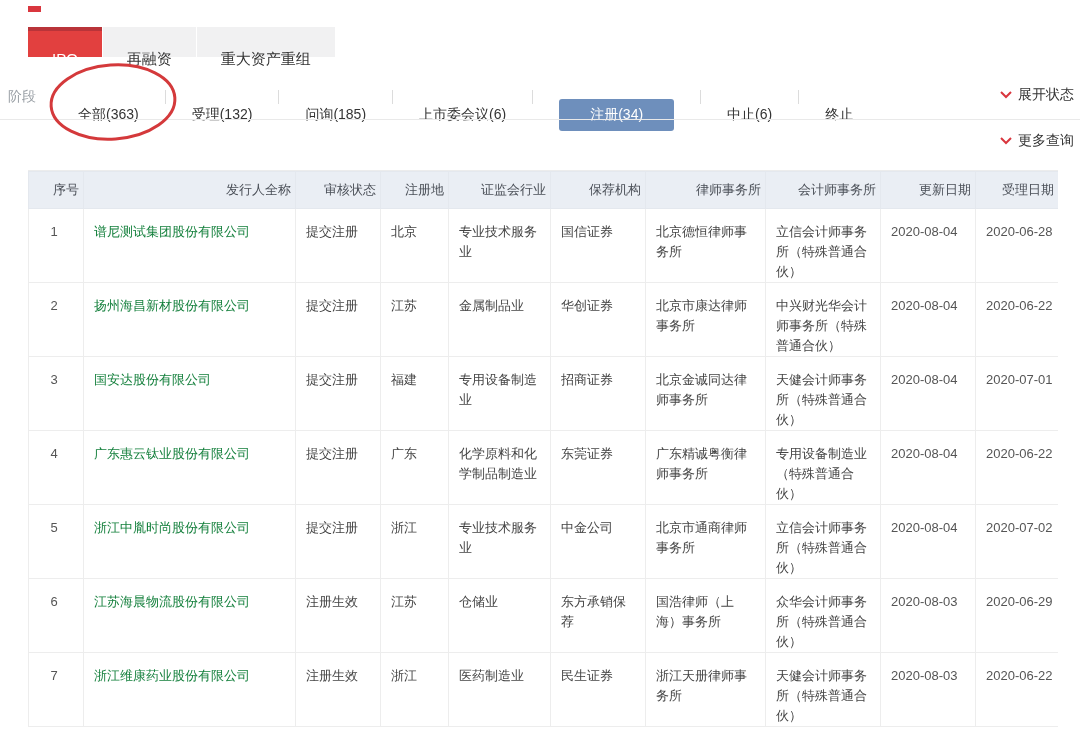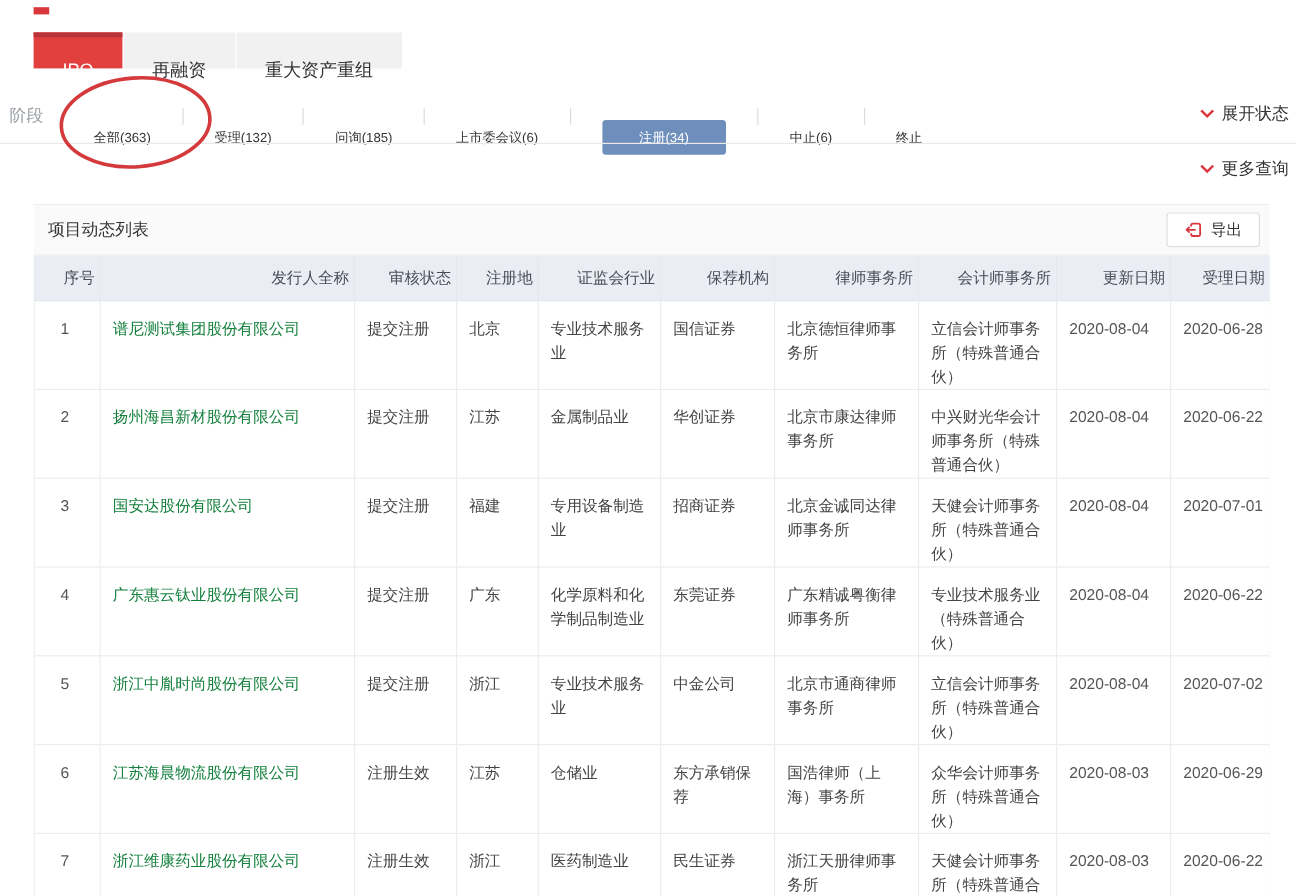--- a/index.html
+++ b/index.html
@@ -17,21 +17,21 @@
     height:24px;box-sizing:border-box;border-top:4px solid transparent;
     line-height:29px;padding:13px 24px;margin-right:1px;
     background:#f1f1f2;color:#333;font-size:15px;cursor:pointer;white-space:nowrap;
   }
   .tab.active{background:#e2403f;border-top-color:#b93439;color:#fff;}
 
   
   .filter-row{position:absolute;left:0;top:78px;width:1080px;height:38px;display:flex;align-items:center;}
   .stage-label{color:#9aa0a6;font-size:14px;margin-left:8px;margin-right:42px;flex:none;font-family:Liberation Mono, monospace;}
   .filter-options{display:flex;align-items:center;flex:none;}
-  .opt{font-size:11px;color:#333;cursor:pointer;white-space:nowrap;position:relative;margin-top:35px;}
+  .opt{font-size:14px;color:#333;cursor:pointer;white-space:nowrap;position:relative;margin-top:35px;}
   .opt.selected{background:#6e8fbc;color:#fff;padding:7px 31px;border-radius:3px;}
   .opt-div{width:1px;height:14px;background:#dcdcdc;margin:0 26px;flex:none;}
 
   .toggle{position:absolute;right:6px;display:flex;align-items:center;gap:6px;
     font-size:14px;color:#333;cursor:pointer;white-space:nowrap;}
   .toggle.expand{top:86px;}
   .toggle.more{top:132px;}
   .chev{display:inline-flex;align-items:center;}
 
   .h-divider{position:absolute;left:0;top:119px;width:1080px;height:1px;background:#e9e9e9;}
@@ -103,33 +103,20 @@
 <div class="toggle more">
   <span class="chev">
     <svg width="12" height="8" viewBox="0 0 12 8">
         <polyline points="1,1 6,6 11,1" fill="none" stroke="#d9363e" stroke-width="2"></polyline>
       </svg>
   </span>
   <span>更多查询</span>
 </div>
 
 <div class="panel">
-  <div class="panel-header">
-    <span class="panel-title">项目动态列表</span>
-    <button class="export-btn">
-      <span style="display:inline-flex;">
-        <svg width="15" height="15" viewBox="0 0 16 16">
-          <path d="M6 5 V4 a1.5 1.5 0 0 1 1.5-1.5 h5 a1.5 1.5 0 0 1 1.5 1.5 v8 a1.5 1.5 0 0 1 -1.5 1.5 h-5 A1.5 1.5 0 0 1 6 12 v-1" fill="none" stroke="#d9363e" stroke-width="1.6"></path>
-          <line x1="10" y1="8" x2="2" y2="8" stroke="#d9363e" stroke-width="1.6"></line>
-          <polyline points="4.6,5.4 2,8 4.6,10.6" fill="none" stroke="#d9363e" stroke-width="1.6"></polyline>
-        </svg>
-      </span>
-      <span>导出</span>
-    </button>
-  </div>
   <table>
     <colgroup>
       <col style="width:55px">
         <col style="width:212px">
         <col style="width:85px">
         <col style="width:68px">
         <col style="width:102px">
       <col style="width:95px">
         <col style="width:120px">
         <col style="width:115px">
@@ -188,21 +175,21 @@
           <td class="c-date">2020-07-01</td>
         </tr>
         <tr>
           <td class="c-idx">4</td>
           <td><span class="link">广东惠云钛业股份有限公司</span></td>
           <td>提交注册</td>
           <td>广东</td>
           <td>化学原料和化学制品制造业</td>
           <td>东莞证券</td>
           <td>广东精诚粤衡律师事务所</td>
-          <td>专业技术服务业（特殊普通合伙）</td>
+          <td>专用设备制造业（特殊普通合伙）</td>
           <td class="c-date">2020-08-04</td>
           <td class="c-date">2020-06-22</td>
         </tr>
         <tr>
           <td class="c-idx">5</td>
           <td><span class="link">浙江中胤时尚股份有限公司</span></td>
           <td>提交注册</td>
           <td>浙江</td>
           <td>专业技术服务业</td>
           <td>中金公司</td>

